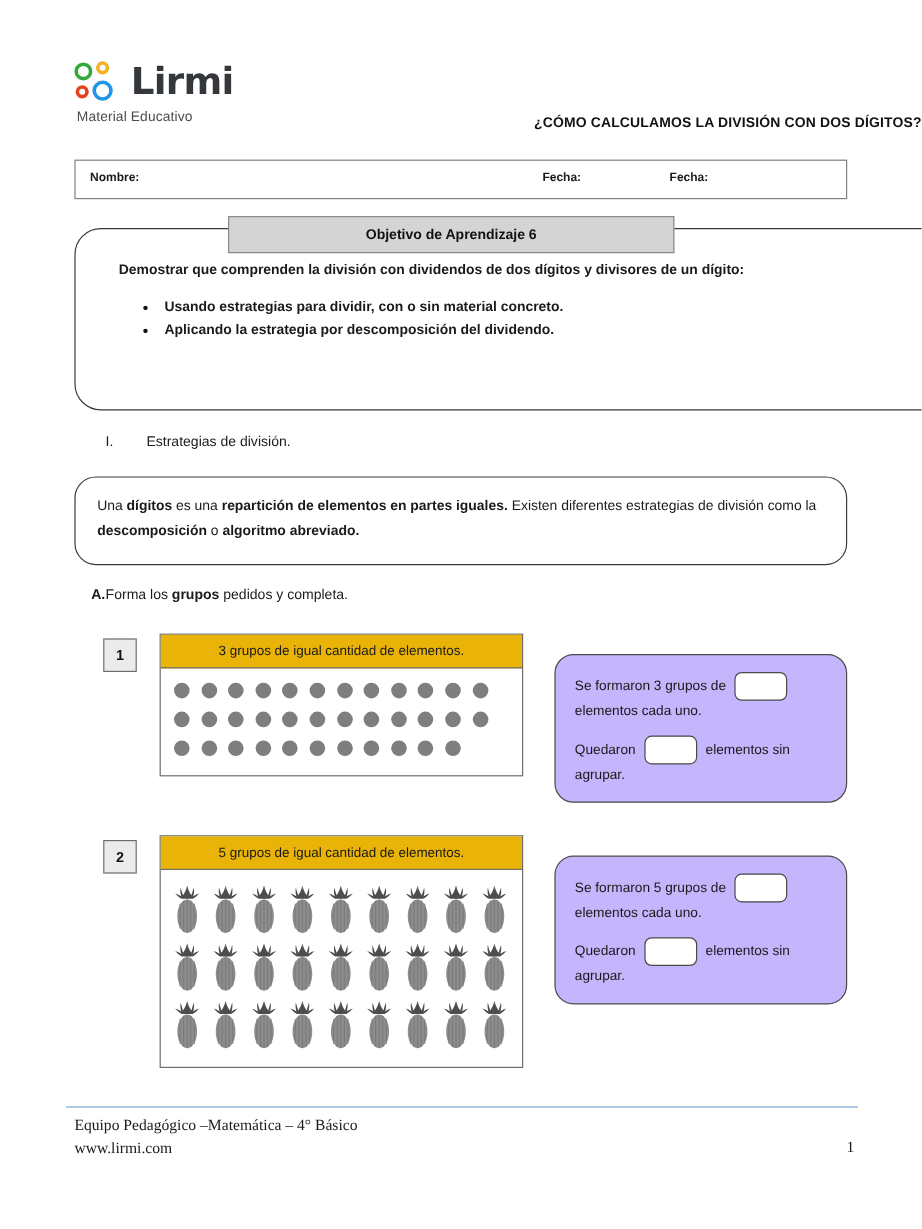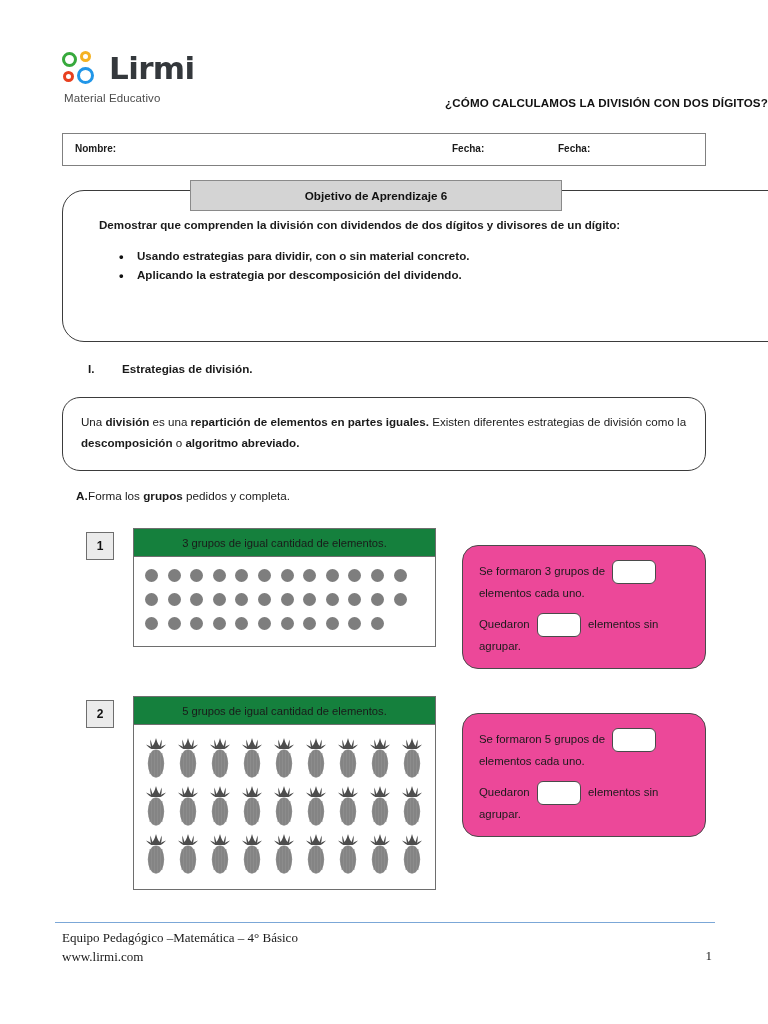--- a/index.html
+++ b/index.html
@@ -161,21 +161,21 @@
     color: #111;
   }
 
   
   .section-head {
     position: absolute;
     left: 62px;
     top: 362px;
     width: 644px;
     font-size: 11.7px;
-    font-weight: bold;
+    font-weight: normal;
   }
   .section-head .num { display: inline-block; width: 60px; padding-left: 26px; box-sizing: border-box; }
 
   
   .def-box {
     position: absolute;
     left: 62px;
     top: 397px;
     width: 644px;
     min-height: 74px;
@@ -227,21 +227,21 @@
     position: absolute;
     left: 71px;
     top: 0;
     width: 303px;
     border: 1.6px solid #6e6e6e;
     box-sizing: border-box;
     background: #fff;
   }
   .ex-panel-title {
     height: 27px;
-    background: #15803d;
+    background: #eab308;
     border-bottom: 1.6px solid #6e6e6e;
     display: flex;
     align-items: center;
     justify-content: center;
     font-size: 11.2px;
     color: #1a1a1a;
   }
   .ex-items {
     padding: 12px 11px 14px 11px;
   }
@@ -268,21 +268,21 @@
   .ex-answer {
     position: absolute;
     left: 400px;
     top: 17px;
     width: 244px;
     min-height: 96px;
     border: 1.6px solid #4a4a4a;
     border-radius: 16px;
     box-sizing: border-box;
     padding: 14px 16px 12px 16px;
-    background: #ec4899;
+    background: #c4b5fd;
     font-size: 11.4px;
     line-height: 1.65;
   }
   .ans-line { display: block; }
   .blank-box {
     display: inline-block;
     width: 42px;
     height: 22px;
     border: 1.4px solid #4a4a4a;
     border-radius: 6px;
@@ -355,21 +355,21 @@
         <li>Aplicando la estrategia por descomposición del dividendo.</li>
       </ul>
     </div>
   </div>
 
   <div class="section-head">
     <span class="num">I.</span><span>Estrategias de división.</span>
   </div>
 
   <div class="def-box">
-    <span>Una </span><b>división</b><span> es una </span><b>repartición de elementos en partes iguales.</b><span> Existen diferentes estrategias de división como la </span><b>descomposición</b><span> o </span><b>algoritmo abreviado.</b>
+    <span>Una </span><b>dígitos</b><span> es una </span><b>repartición de elementos en partes iguales.</b><span> Existen diferentes estrategias de división como la </span><b>descomposición</b><span> o </span><b>algoritmo abreviado.</b>
   </div>
 
   <div class="act-head">
     <span class="letter">A.</span><span>Forma los </span><b>grupos</b><span> pedidos y completa.</span>
   </div>
 
   <div class="exercise" id="exercise-1">
     <div class="ex-badge">1</div>
     <div class="ex-panel">
       <div class="ex-panel-title">3 grupos de igual cantidad de elementos.</div>

